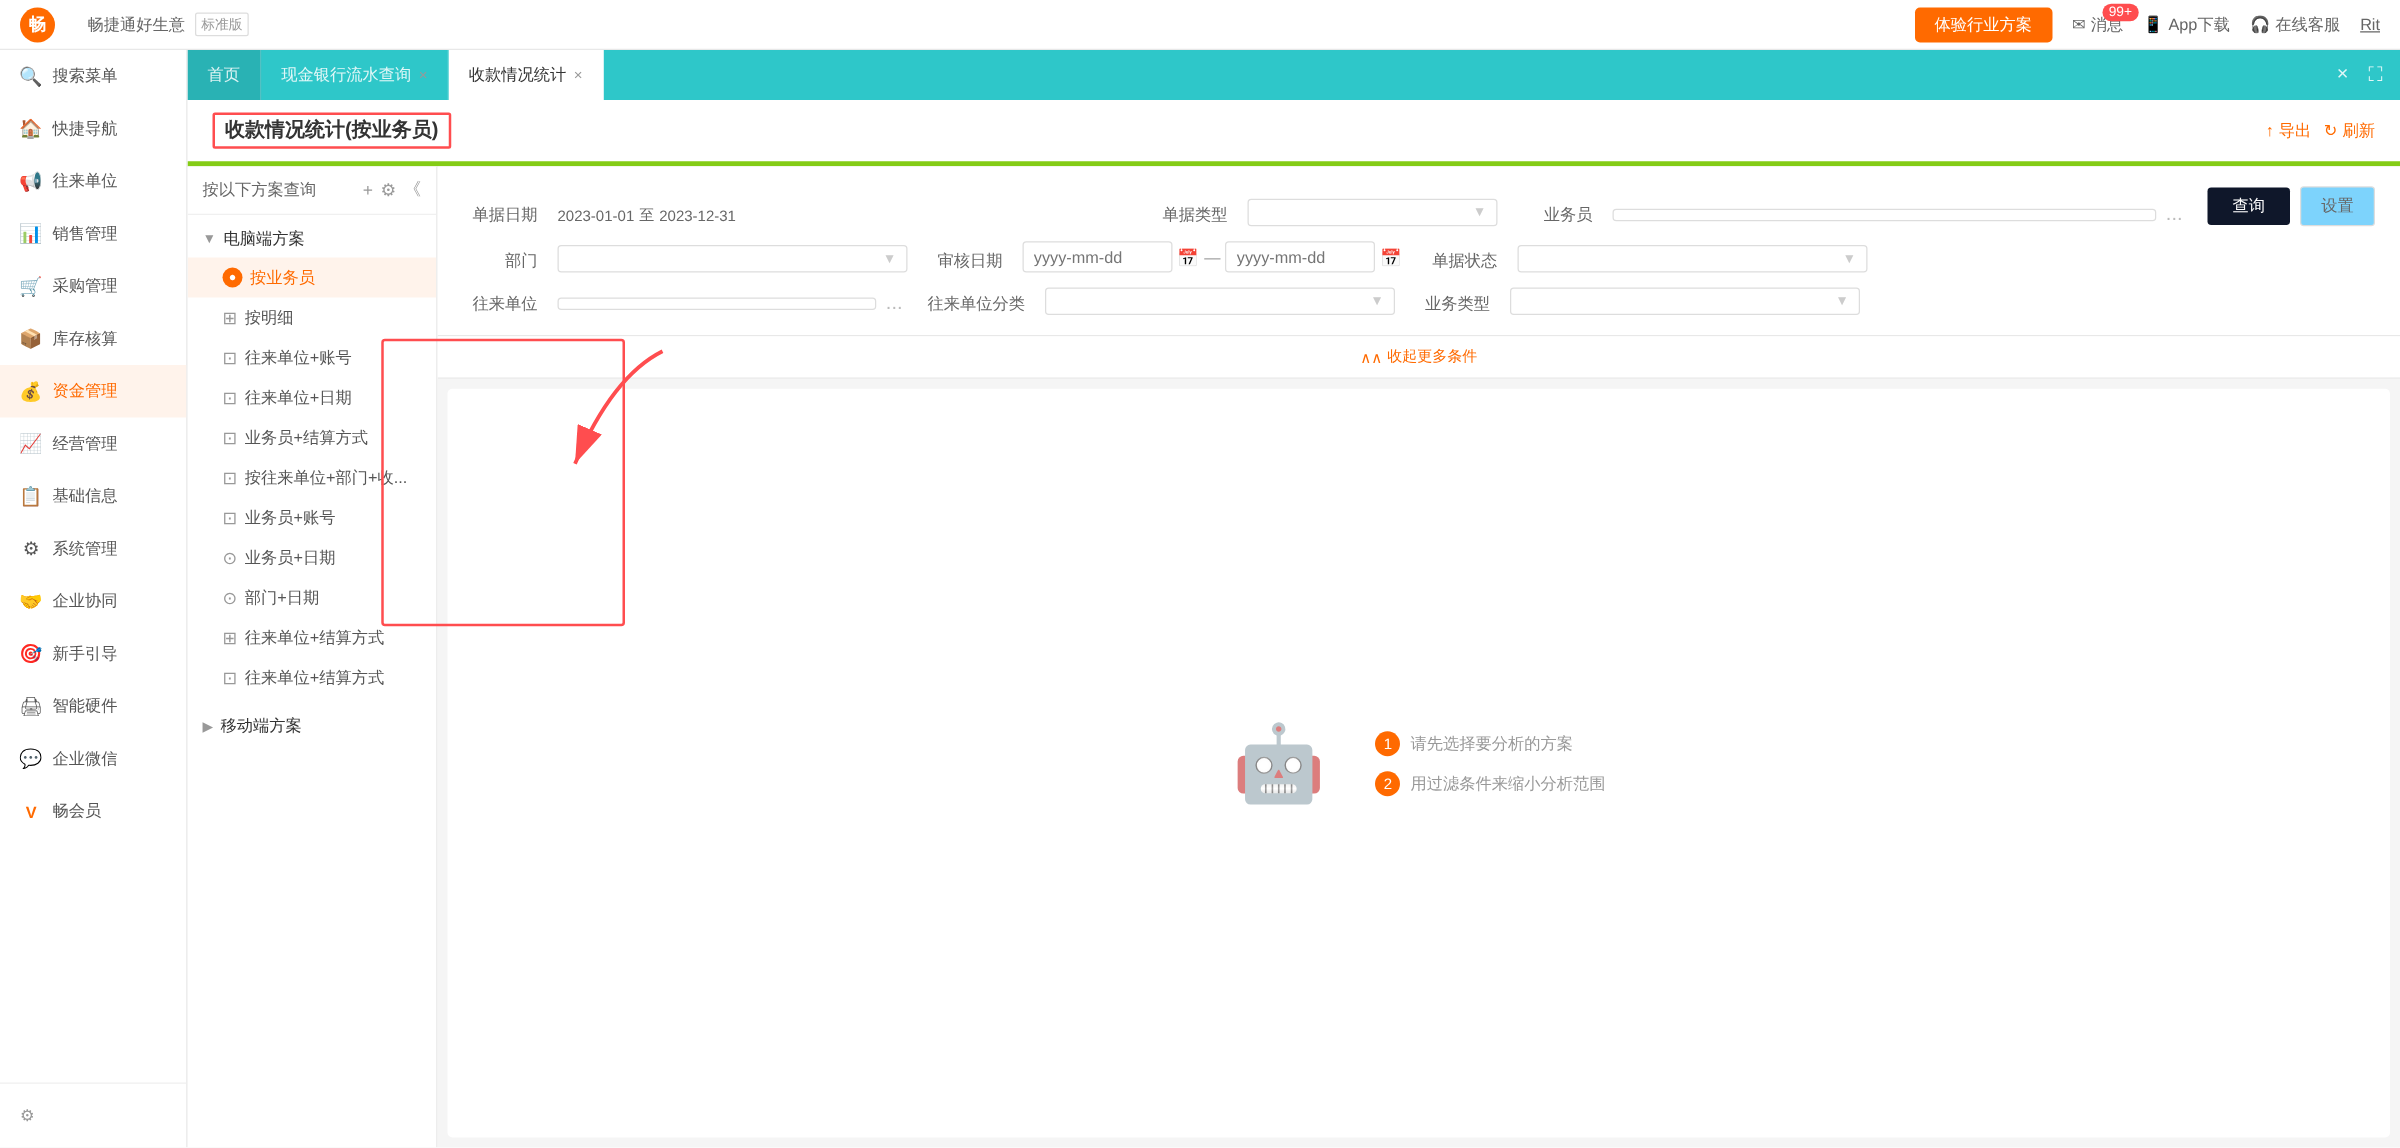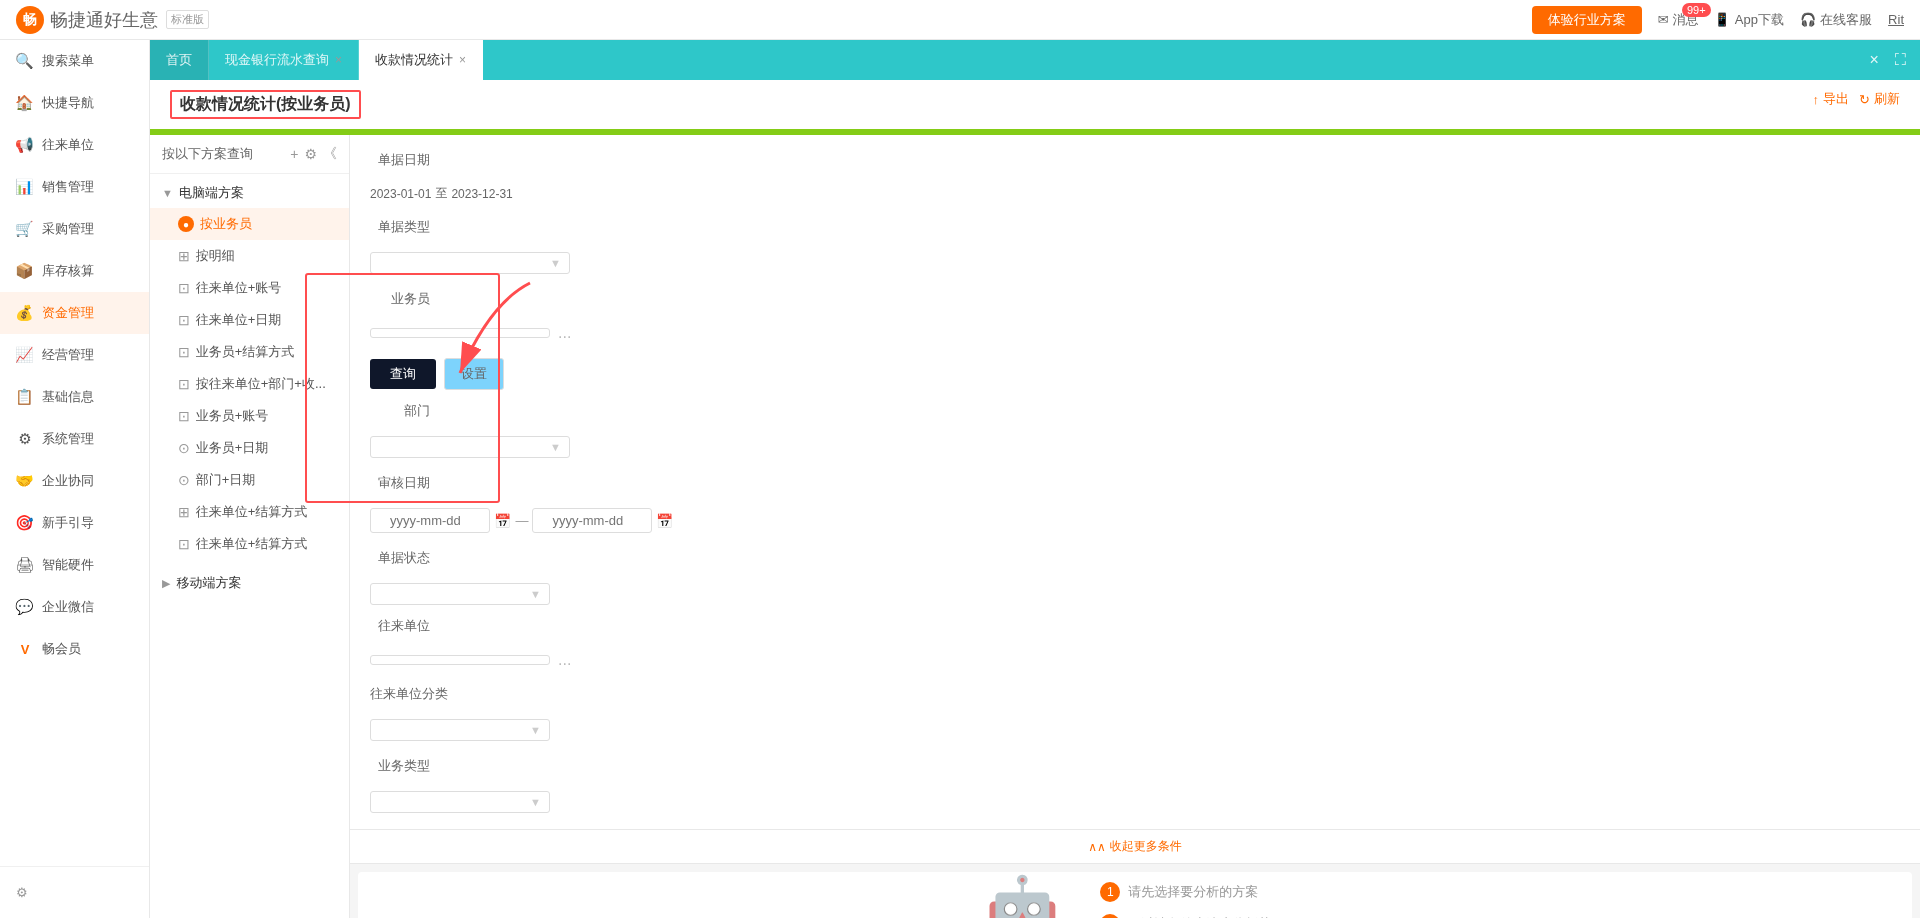--- a/index.html
+++ b/index.html
@@ -12,21 +12,21 @@
       display: flex;
       align-items: center;
       justify-content: space-between;
       padding: 0 16px;
       border-bottom: 1px solid #e8e8e8;
       flex-shrink: 0;
     }
     .top-bar-left { display: flex; align-items: center; gap: 8px; }
     .top-bar-brand { display: flex; align-items: center; gap: 6px; }
     .brand-logo { width: 28px; height: 28px; background: #ff6a00; border-radius: 50%; display: flex; align-items: center; justify-content: center; color: #fff; font-size: 14px; font-weight: bold; }
-    .brand-text { font-size: 18px; color: #666; }
+    .brand-text { font-size: 13px; color: #666; margin-left: 20px; }
     .edition-badge { font-size: 11px; color: #999; border: 1px solid #ddd; padding: 1px 4px; border-radius: 2px; }
     .top-bar-right { display: flex; align-items: center; gap: 16px; }
     .msg-btn { display: flex; align-items: center; gap: 4px; color: #666; font-size: 13px; cursor: pointer; position: relative; }
     .msg-badge { background: #ff4d4f; color: #fff; border-radius: 10px; padding: 1px 5px; font-size: 11px; position: absolute; top: -8px; right: -12px; }
     .top-btn { display: flex; align-items: center; gap: 4px; color: #666; font-size: 13px; cursor: pointer; }
 
     
     .main-layout { display: flex; flex: 1; overflow: hidden; }
 
     
@@ -78,23 +78,23 @@
     .tab-item.active { background: #fff; color: #333; }
     .tab-close { color: #999; font-size: 12px; cursor: pointer; }
     .tab-bar-right { margin-left: auto; display: flex; align-items: center; padding: 0 10px; gap: 8px; }
     .tab-bar-btn { color: rgba(255,255,255,0.85); cursor: pointer; font-size: 16px; padding: 4px; }
 
     
     .page-header {
       background: #fff;
       padding: 10px 20px;
       display: flex;
-      align-items: flex-start;
+      align-items: center;
       justify-content: space-between;
-      border-bottom: 6px solid #84cc16;
+      border-bottom: 4px solid #84cc16;
       flex-shrink: 0;
     }
     .page-title {
       font-size: 16px;
       font-weight: bold;
       color: #333;
       border: 2px solid #ff4d4f;
       padding: 2px 8px;
       border-radius: 2px;
     }
@@ -153,24 +153,23 @@
       overflow: hidden;
       background: #f5f5f5;
     }
     .filter-area {
       background: #fff;
       padding: 16px 20px;
       border-bottom: 1px solid #e8e8e8;
     }
     .filter-row {
       display: flex;
-      align-items: flex-start;
+      align-items: flex-end;
       gap: 16px;
       margin-bottom: 12px;
-      flex-direction: column;
     }
     .filter-row:last-child { margin-bottom: 0; }
     .filter-label { color: #666; font-size: 13px; min-width: 60px; text-align: right; flex-shrink: 0; }
     .filter-control { display: flex; align-items: center; gap: 6px; flex: 1; }
     .date-tabs { display: flex; align-items: center; gap: 4px; }
     .date-tab {
       padding: 3px 8px;
       border-radius: 3px;
       cursor: pointer;
       font-size: 12px;
@@ -188,21 +187,21 @@
       min-width: 180px;
       cursor: pointer;
       background: #fff;
       justify-content: space-between;
     }
     .chevron-down { color: #ccc; font-size: 11px; }
     .date-input-group { display: flex; align-items: center; gap: 4px; }
     .date-input {
       border: 1px solid #ddd;
       border-radius: 3px;
-      padding: 4px 19px;
+      padding: 4px 8px;
       font-size: 13px;
       color: #bbb;
       width: 120px;
       outline: none;
     }
     .date-sep { color: #999; }
     .cal-icon { color: #bbb; cursor: pointer; font-size: 14px; }
     .filter-actions { display: flex; gap: 8px; align-items: center; flex-shrink: 0; }
     .btn-query {
       background: #0f172a;

